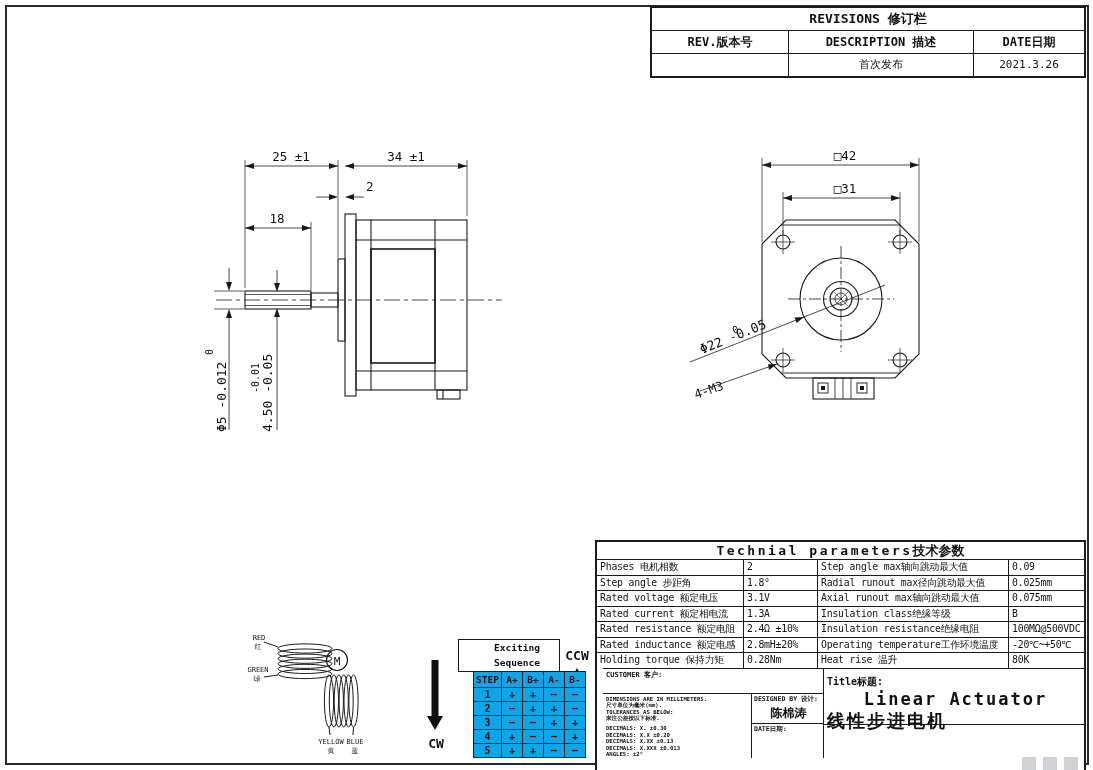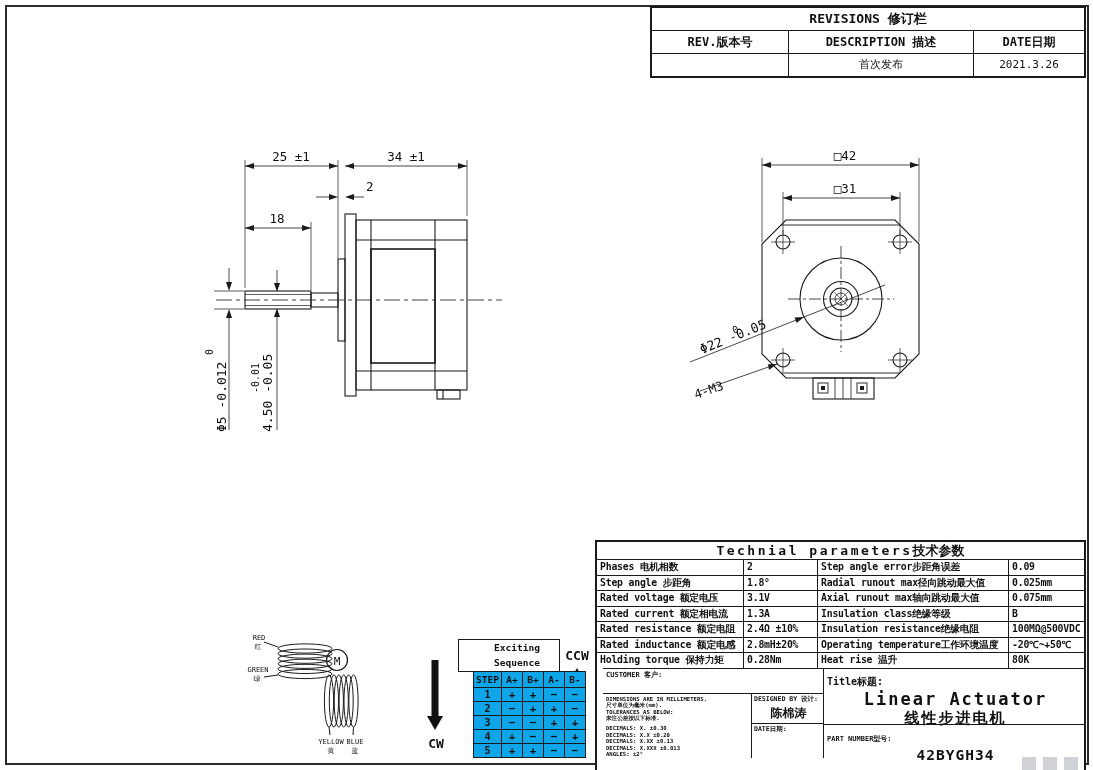--- a/index.html
+++ b/index.html
@@ -21,38 +21,38 @@
   .rev-row>div{height:22px;line-height:22px;text-align:center;overflow:hidden;white-space:nowrap;}
   .rev-row>div+div{border-left:1.5px solid #1a1a1a;}
   .rev-h{font-size:12px;font-weight:600;}
   .rev-c{font-size:11px;}
 
   
   .tb{position:absolute;left:595px;top:540px;width:491px;height:246px;border:2px solid #1a1a1a;box-sizing:border-box;background:#fff;}
   .tb-title{height:17px;line-height:17px;text-align:center;font-size:13px;font-weight:600;white-space:nowrap;}
   .tb-title .en{letter-spacing:2.5px;}
   .prow{display:grid;grid-template-columns:146px 74px 191px auto;border-top:1.5px solid #1a1a1a;}
-  .prow>div{height:14.5px;line-height:14.5px;font-size:9.8px;font-weight:700;padding-left:3px;
+  .prow>div{height:14.5px;line-height:14.5px;font-size:9.8px;font-weight:400;padding-left:3px;
             overflow:hidden;white-space:nowrap;letter-spacing:-0.2px;}
   .prow>div+div{border-left:1.5px solid #1a1a1a;}
   .tb-bottom{display:flex;border-top:1.5px solid #1a1a1a;height:89px;margin-left:6px;}
   .tbl-left{width:220px;border-right:1.5px solid #1a1a1a;display:flex;flex-direction:column;}
   .cust{height:27px;border-bottom:1.5px solid #1a1a1a;font-size:7px;font-weight:600;padding:1px 0 0 3px;}
   .tbl-lower{display:flex;flex:1;}
   .dims-box{width:145px;border-right:1.5px solid #1a1a1a;padding:2px 0 0 3px;font-size:5.6px;line-height:6.4px;font-weight:600;overflow:hidden;}
   .dims-box .gap{height:4px;}
   .des-col{flex:1;display:flex;flex-direction:column;}
   .des{height:28px;border-bottom:1.5px solid #1a1a1a;font-size:6.5px;font-weight:600;padding:1px 0 0 2px;}
   .des .name{display:block;text-align:center;font-size:12px;margin-top:1px;font-family:"DejaVu Sans","Liberation Sans",sans-serif;}
   .datebox{flex:1;font-size:6.5px;font-weight:600;padding:1px 0 0 2px;}
   .tbl-right{flex:1;display:flex;flex-direction:column;}
   .ttl{height:54px;border-bottom:1.5px solid #1a1a1a;padding:1px 0 0 3px;}
   .ttl .lab{font-size:10px;font-weight:600;}
   .ttl .en{display:block;text-align:center;font-size:17px;font-weight:600;letter-spacing:2px;margin-top:0px;}
-  .ttl .cn{display:block;text-align:center;font-size:15px;font-weight:600;letter-spacing:2px;font-family:Liberation Sans, sans-serif;}
+  .ttl .cn{display:block;font-size:18px;font-weight:600;letter-spacing:2px;font-family:Liberation Sans, sans-serif;}
   .pn{flex:1;padding:1px 0 0 3px;}
   .pn .lab{font-size:7px;font-weight:600;}
   .pn .num{display:block;text-align:center;font-size:14.5px;font-weight:600;letter-spacing:1px;margin-top:2px;}
 
   
   .seq-title{position:absolute;left:458px;top:639px;width:102px;height:33px;border:1.5px solid #1a1a1a;
              box-sizing:border-box;text-align:center;}
   .seq-title .en{display:block;font-size:9.5px;font-weight:600;line-height:15px;margin-left:16px;}
   .seq-title .cn{display:block;font-size:10px;font-weight:600;line-height:13px;font-family:"DejaVu Sans","Liberation Sans",sans-serif;}
   .seq{position:absolute;left:473px;top:671px;border:1.5px solid #1a1a1a;background:#0ea5e9;}
@@ -320,21 +320,21 @@
     </div>
   </div>
 
   <div class="tb">
     <div class="tb-title">
       <span class="en">Technial parameters</span><span>技术参数</span>
     </div>
     <div class="prow">
         <div>Phases 电机相数</div>
         <div>2</div>
-        <div>Step angle error步距角误差</div>
+        <div>Step angle max轴向跳动最大值</div>
         <div>0.09</div>
       </div>
     <div class="prow">
         <div>Step angle 步距角</div>
         <div>1.8°</div>
         <div>Radial runout max径向跳动最大值</div>
         <div>0.025mm</div>
       </div>
     <div class="prow">
         <div>Rated voltage 额定电压</div>
@@ -393,22 +393,18 @@
             </div>
           </div>
         </div>
       </div>
       <div class="tbl-right">
         <div class="ttl">
           <span class="lab">Title标题:</span>
           <span class="en">Linear Actuator</span>
           <span class="cn">线性步进电机</span>
         </div>
-        <div class="pn">
-          <span class="lab">PART NUMBER型号:</span>
-          <span class="num">42BYGH34</span>
-        </div>
       </div>
     </div>
   </div>
 
   <div class="watermark"></div>
 </div>
 
 </body></html>

